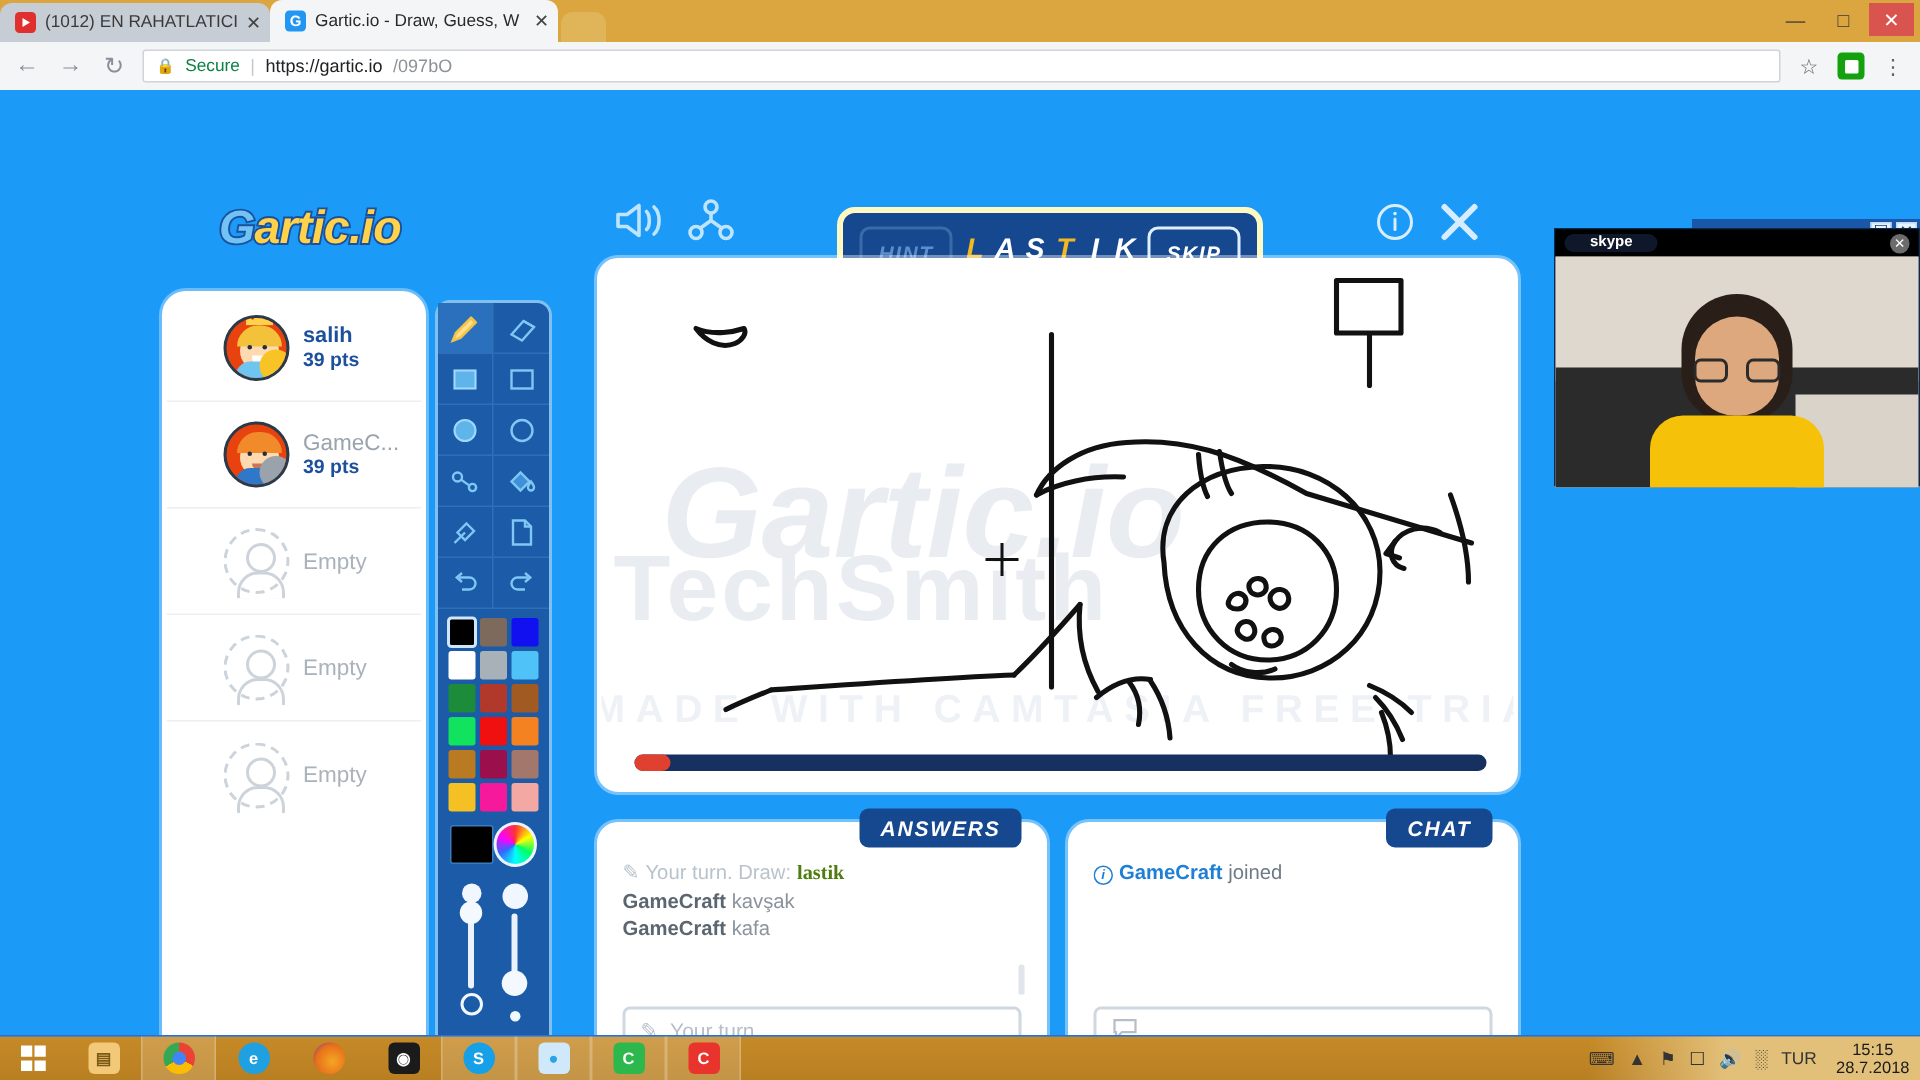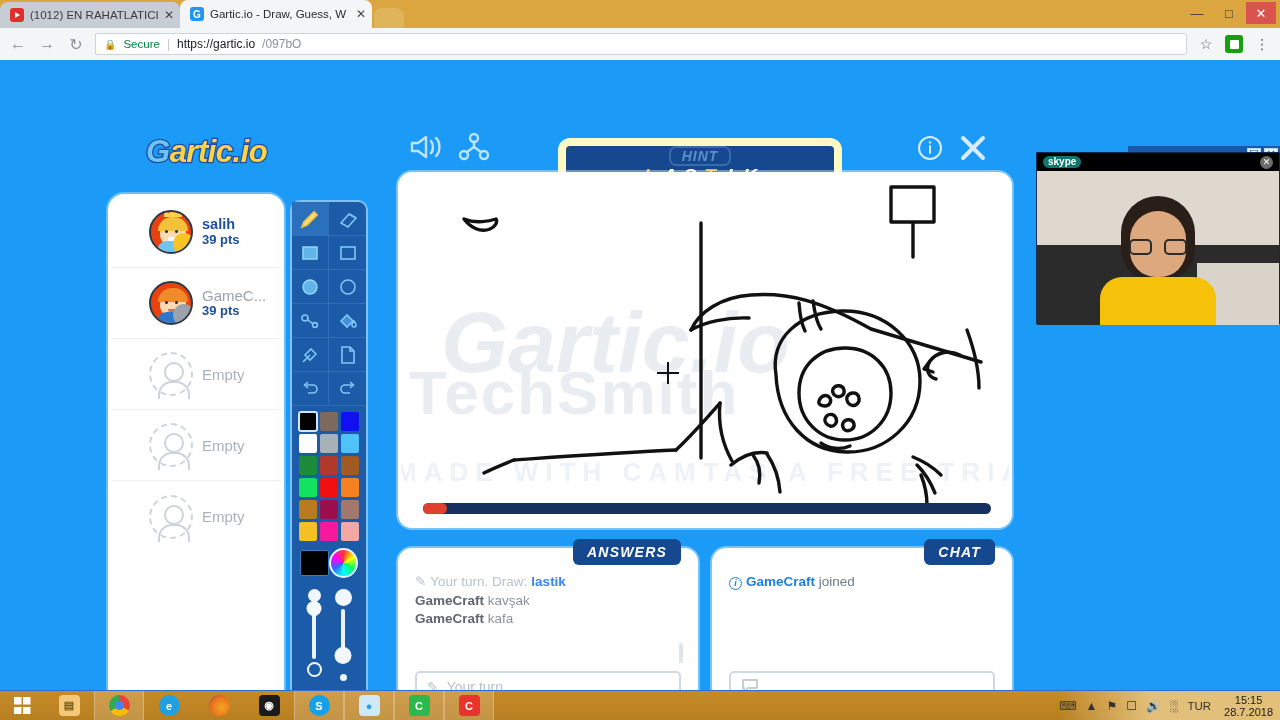--- a/index.html
+++ b/index.html
@@ -59,23 +59,23 @@
   .logo .o { color:#ffd24a; }
 
   .hdr-icon { position:absolute; color:#bfe4ff; }
   #speaker { left:408px; top:72px; }
   #share   { left:458px; top:72px; }
   #info    { left:916px; top:74px; }
   #close-x { left:958px; top:74px; }
 
   
   .wordbar { position:absolute; left:558px; top:78px; width:284px; height:62px;
-    background:#16488f; border:8px solid #fef9c3; border-radius:12px;
+    background:#16488f; border:4px solid #fef9c3; border-radius:12px;
     display:flex; align-items:center; justify-content:space-between;
-    padding:0 11px;flex-direction:column; }
+    padding:0 11px; }
   .wbtn { width:62px; height:36px; border:2px solid #5f9fe0; border-radius:7px;
     display:flex; align-items:center; justify-content:center;
     font-size:14px; font-weight:bold; font-style:italic; letter-spacing:1px;
     font-family:"Liberation Sans", sans-serif; }
   .wbtn.hint { color:#5b8fcb; border-color:#3a6ba8; }
   .wbtn.skip { color:#ffffff; border-color:#dfefff; }
   .word { display:flex; gap:5px; align-items:flex-end; }
   .word .ltr { width:15px; text-align:center; font-size:19px; font-weight:bold;
     font-style:italic; border-bottom:2.5px solid #cfd9e4; padding-bottom:2px;
     line-height:20px; }
@@ -188,41 +188,41 @@
     border-radius:6px; color:#fff; font-size:14px; font-weight:bold;
     font-style:italic; letter-spacing:1.2px; display:flex; align-items:center;
     justify-content:center; padding:0 14px; }
   #answers-tab { right:14px; }
   #chat-tab { right:14px; }
   .msgs { position:absolute; left:14px; right:10px; top:22px; bottom:52px;
     overflow:hidden; font-size:13.5px; line-height:18.5px; }
   .msg .nick { font-weight:bold; color:#5b6670; }
   .msg .txt { color:#8a939c; }
   .msg.turn { color:#b9c3cc; display:flex; gap:4px; align-items:center; }
-  .msg.turn b { color:#3b82f6; }
+  .msg.turn b { color:#4d7c0f;font-family:Liberation Serif, serif; }
   .msg.join .nick { color:#1f7fd6; }
   .msg.join .txt { color:#6f7b86; }
   .iicon { display:inline-flex; width:13px; height:13px; border-radius:50%;
     border:1.4px solid #1f7fd6; color:#1f7fd6; font-size:9px;
     align-items:center; justify-content:center; margin-right:4px;
     font-style:italic; font-weight:bold; }
   .scrollbar { position:absolute; right:2px; top:70px; width:4px; height:22px;
     background:#dfe5ea; border-radius:3px; }
   .inputbox { position:absolute; left:14px; right:14px; bottom:12px;
     height:32px; border:2px solid #cfd8e0; border-radius:5px; background:#fff;
     display:flex; align-items:center; gap:8px; padding:0 10px;
     font-size:14px; color:#b6bfc8; }
 
   
   .skypewin { position:absolute; left:1036px; top:92px; width:244px;
     height:172px; background:#000; border:1px solid #0b2c4f; }
   .skype-bar { height:18px; background:#000; display:flex; align-items:center;
     justify-content:space-between; padding:0 6px; }
   .skype-logo { color:#fff; font-size:10px; font-weight:bold;
-    background:#0f766e; border-radius:6px; padding:0 5px; line-height:12px; }
+    background:#0f172a; border-radius:6px; padding:0 17px; line-height:12px; }
   .skype-x { width:13px; height:13px; border-radius:50%; background:#6c6c6c;
     color:#fff; font-size:9px; display:flex; align-items:center;
     justify-content:center; }
   .cam { position:relative; height:154px; overflow:hidden;
     background:linear-gradient(#ded7cd,#cfc7bb); }
   .cam .wall { position:absolute; inset:0 0 46% 0; background:#ded8ce; }
   .cam .couch { position:absolute; left:0; right:0; bottom:0; height:52%;
     background:#2b2b2b; }
   .cam .couch2 { position:absolute; right:0; bottom:0; width:34%; height:40%;
     background:#d9d3c9; }

